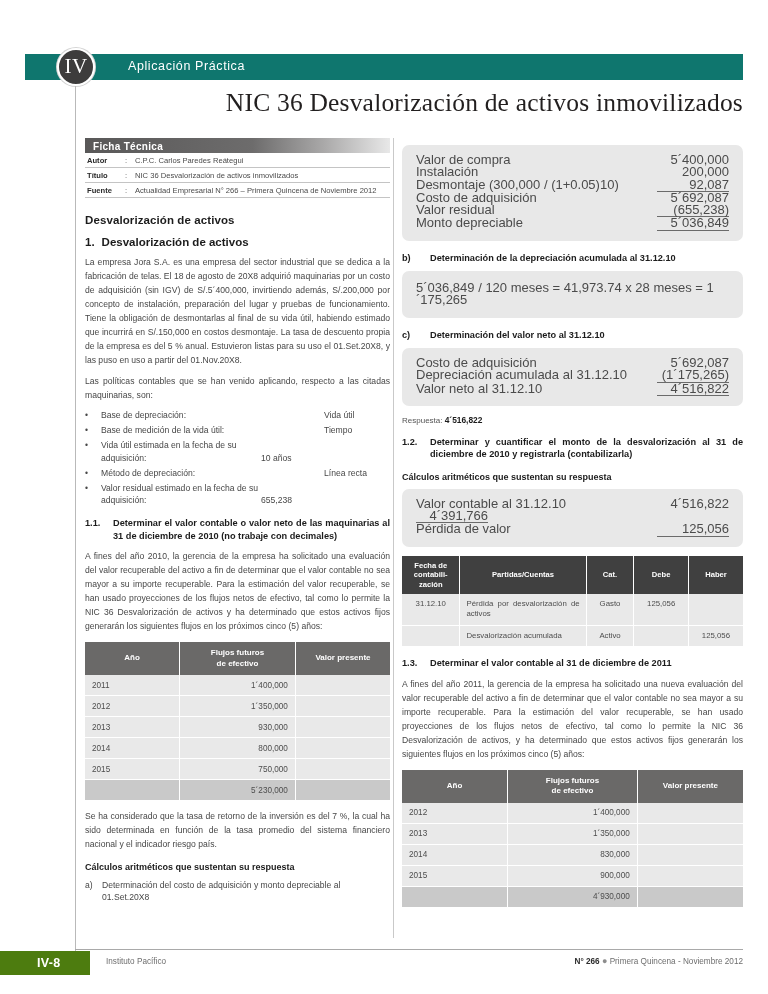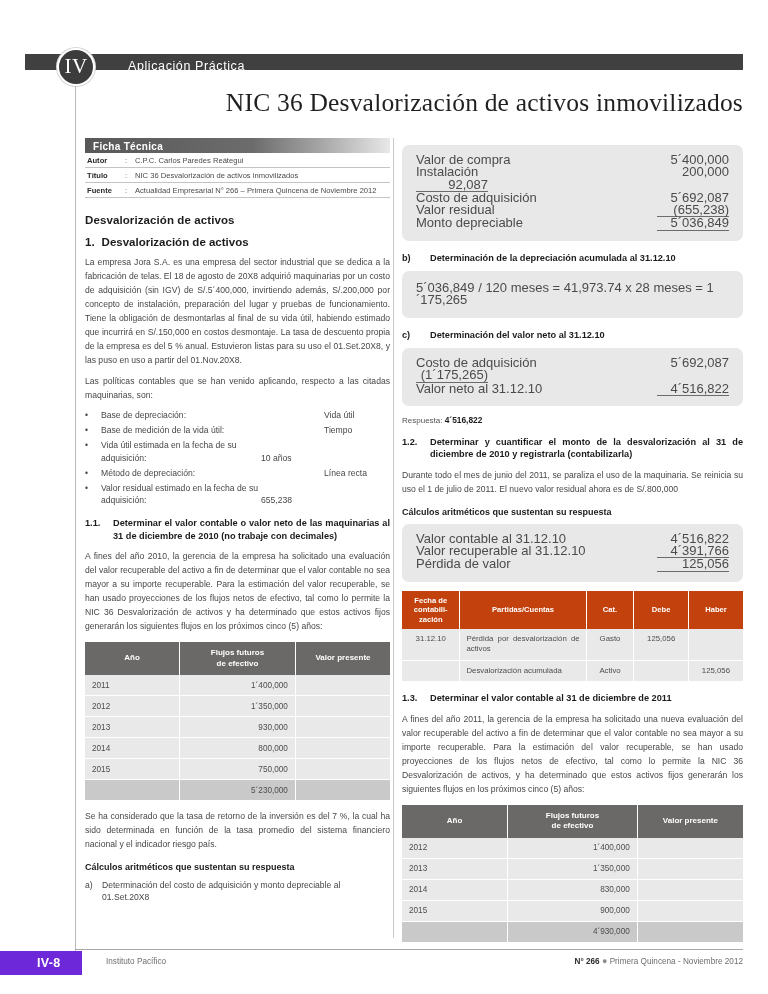--- a/index.html
+++ b/index.html
@@ -16,22 +16,22 @@
     color: #3f3f3f;
     overflow: hidden;
   }
 
   
   .header-bar {
     position: absolute;
     left: 25px;
     top: 54px;
     width: 718px;
-    height: 16px;
-    background: #404040;
+    height: 26px;
+    background: #0f766e;
   }
   .header-bar .hb-label {
     position: absolute;
     left: 103px;
     top: 5px;
     color: #ffffff;
     font-size: 12.5px;
     letter-spacing: 0.6px;
     font-family: "Liberation Sans", sans-serif;
   }
@@ -259,21 +259,21 @@
   .dt-c2 { width: 38%; }
   .dt-c3 { width: 31%; }
 
   
   table.jt {
     width: 100%;
     border-collapse: collapse;
     margin: 9px 0 4px 0;
   }
   table.jt th {
-    background: #c2410c;
+    background: #404040;
     color: #ffffff;
     font-size: 7.6px;
     font-weight: bold;
     padding: 5px 3px;
     text-align: center;
     line-height: 9.4px;
     border-right: 1.4px solid #ffffff;
   }
   table.jt th:last-child { border-right: none; }
   table.jt td {
@@ -302,23 +302,23 @@
     left: 75px;
     top: 949px;
     width: 668px;
     height: 1px;
     background: #a9a9a9;
   }
   .footer-tab {
     position: absolute;
     left: 0px;
     top: 951px;
-    width: 82px;
+    width: 90px;
     height: 24px;
-    background: #6d28d9;
+    background: #4d7c0f;
   }
   .footer-tab span {
     position: absolute;
     left: 37px;
     top: 5px;
     color: #ffffff;
     font-size: 12.5px;
     font-weight: bold;
     letter-spacing: 0.3px;
   }
@@ -478,20 +478,21 @@
   <div class="calcbox">
     <div class="crow">
       <span class="clabel">Valor de compra</span>
       <span class="cval">5´400,000</span>
     </div>
     <div class="crow">
       <span class="clabel">Instalación</span>
       <span class="cval">200,000</span>
     </div>
     <div class="crow">
+      <span class="clabel">Desmontaje (300,000 / (1+0.05)10)</span>
       <span class="cval ul-bot">92,087</span>
     </div>
     <div class="crow">
       <span class="clabel">Costo de adquisición</span>
       <span class="cval">5´692,087</span>
     </div>
     <div class="crow">
       <span class="clabel">Valor residual</span>
       <span class="cval ul-bot">(655,238)</span>
     </div>
@@ -514,49 +515,48 @@
     <span class="num">c)</span>
     <span class="txt">Determinación del valor neto al 31.12.10</span>
   </h4>
 
   <div class="calcbox">
     <div class="crow">
       <span class="clabel">Costo de adquisición</span>
       <span class="cval">5´692,087</span>
     </div>
     <div class="crow">
+      <span class="clabel">Depreciación acumulada al 31.12.10</span>
       <span class="cval ul-bot">(1´175,265)</span>
     </div>
     <div class="crow">
       <span class="clabel">Valor neto al 31.12.10</span>
       <span class="cval ul-bot">4´516,822</span>
     </div>
   </div>
 
   <p class="respuesta">
     <span>Respuesta:</span>
     <b>4´516,822</b>
   </p>
 
   <h4 class="numhead">
     <span class="num">1.2.</span>
     <span class="txt">Determinar y cuantificar el monto de la desvalorización al 31 de diciembre de 2010 y registrarla (contabilizarla)</span>
   </h4>
 
-  <p class="body">Durante todo el mes de junio del 2011, se paraliza el uso de la maquinaria. Se reinicia su uso el 1 de julio de 2011. El nuevo valor residual ahora es de S/.800,000</p>
 
   <h5 class="calctitle">Cálculos aritméticos que sustentan su respuesta</h5>
 
   <div class="calcbox">
     <div class="crow">
       <span class="clabel">Valor contable al 31.12.10</span>
       <span class="cval">4´516,822</span>
     </div>
     <div class="crow">
-      <span class="clabel">Valor recuperable al 31.12.10</span>
       <span class="cval ul-bot">4´391,766</span>
     </div>
     <div class="crow">
       <span class="clabel">Pérdida de valor</span>
       <span class="cval ul-bot">125,056</span>
     </div>
   </div>
 
   <table class="jt">
     <thead>

